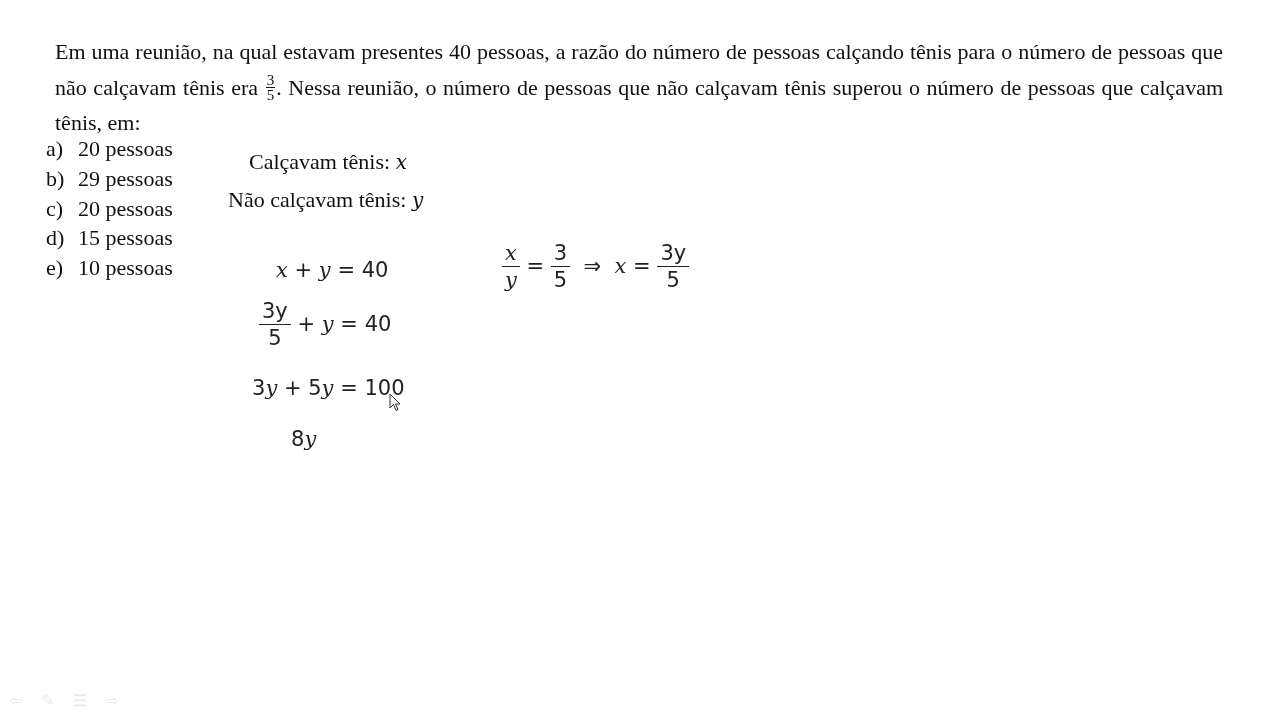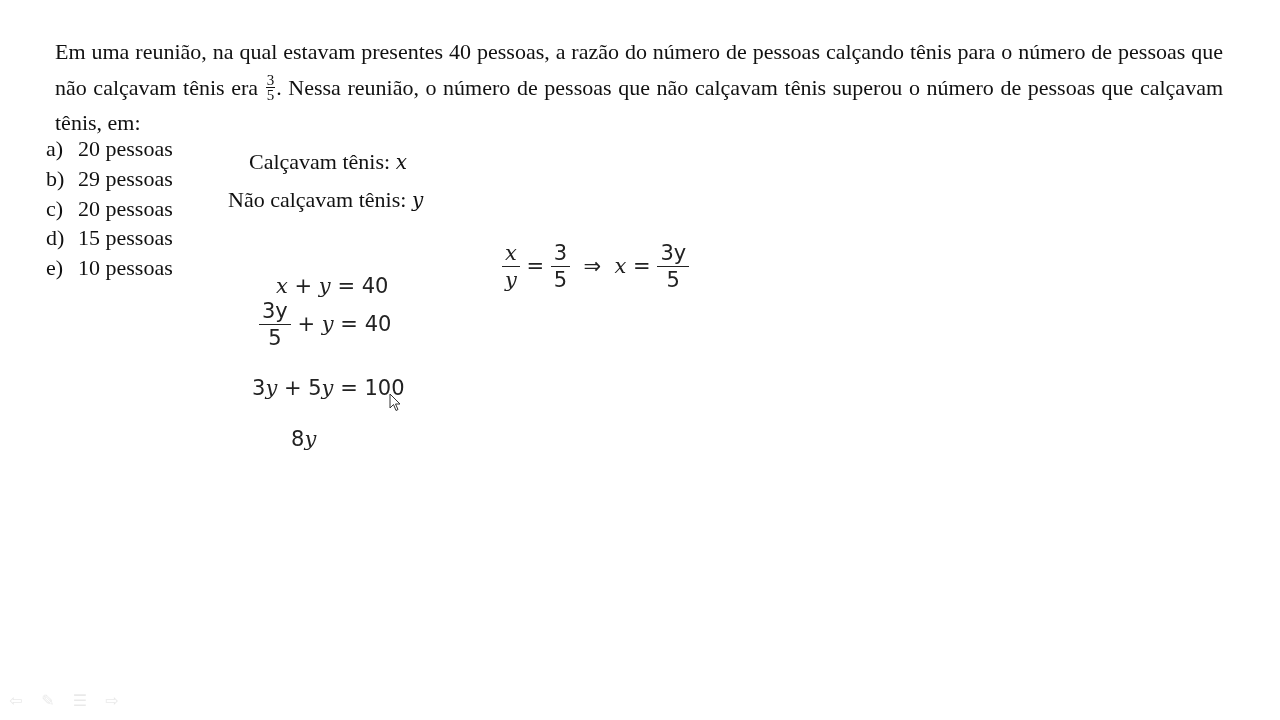--- a/index.html
+++ b/index.html
@@ -61,21 +61,21 @@
       <span class="letter">e)</span>
       <span>10 pessoas</span>
     </div>
 </div>
 
 <div class="defs">
   <div class="def" style="left:21px; top:4px;text-align:right;"><span>Calçavam tênis:</span> <span class="mvar">x</span></div>
   <div class="def" style="left:0px; top:42px;text-align:right;"><span>Não calçavam tênis:</span> <span class="mvar">y</span></div>
 </div>
 
-<div class="math" style="left:276px; top:274px;">
+<div class="math" style="left:276px; top:258px;">
   <i>x</i> <span>+</span> <i>y</i> <span>=</span> <span>40</span>
 </div>
 
 <div class="math" style="left:259px; top:298px;">
   <span class="mfrac"><span class="num">3y</span><span>5</span></span>
   <span>+</span> <i>y</i> <span>=</span> <span>40</span>
 </div>
 
 <div class="math" style="left:252px; top:376px;">
   <span>3</span><i>y</i> <span>+</span> <span>5</span><i>y</i> <span>=</span> <span>100</span>

